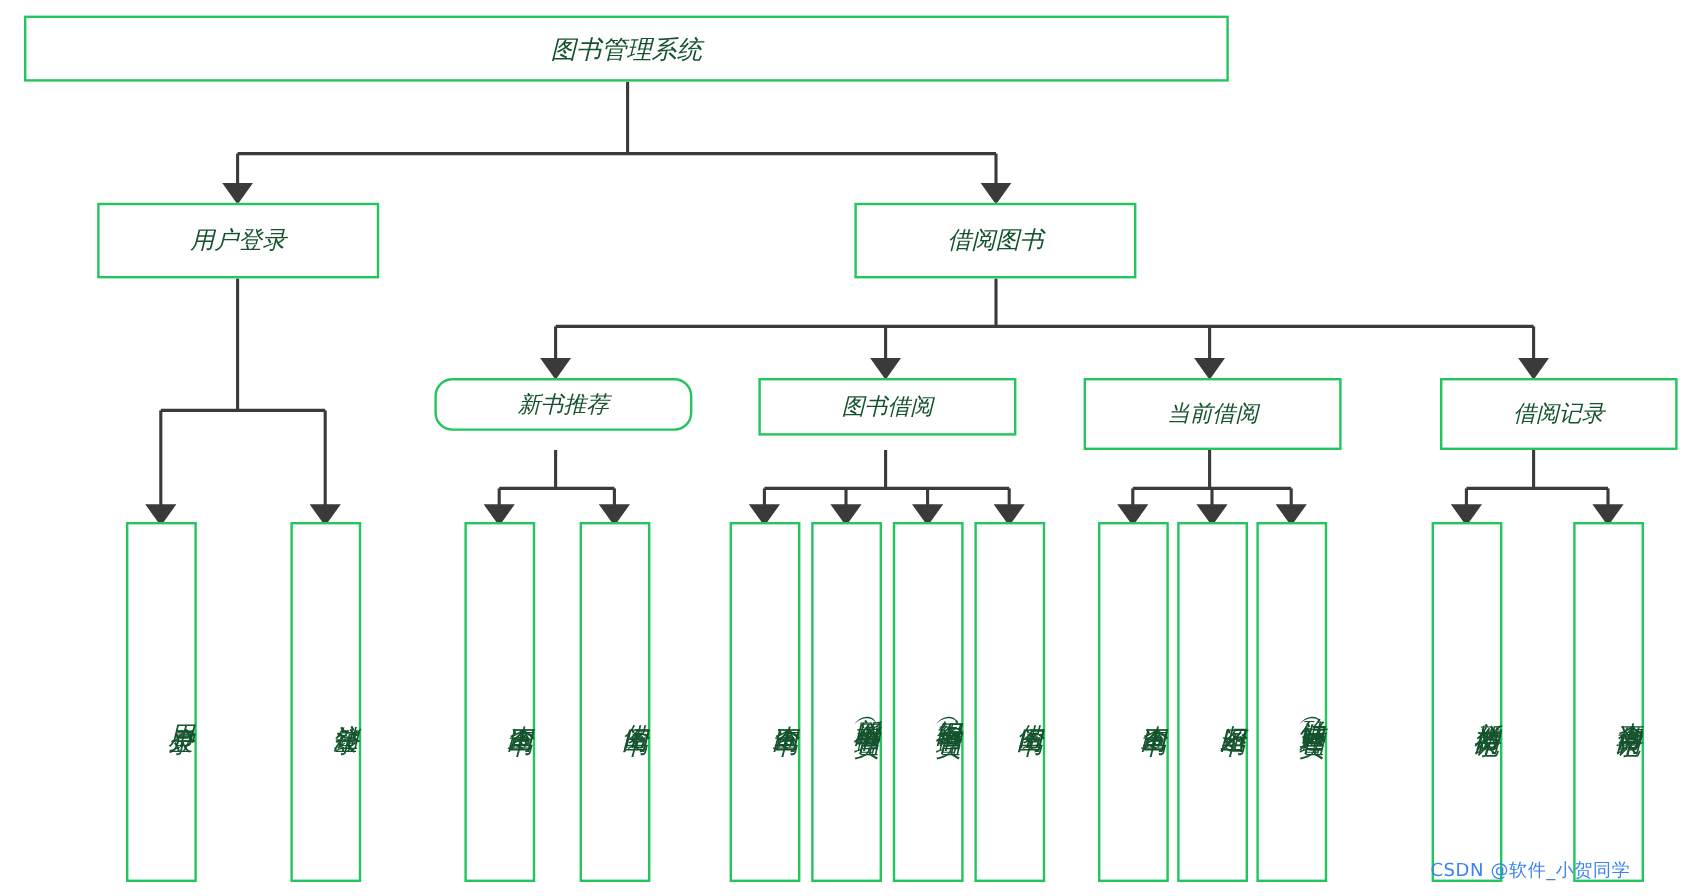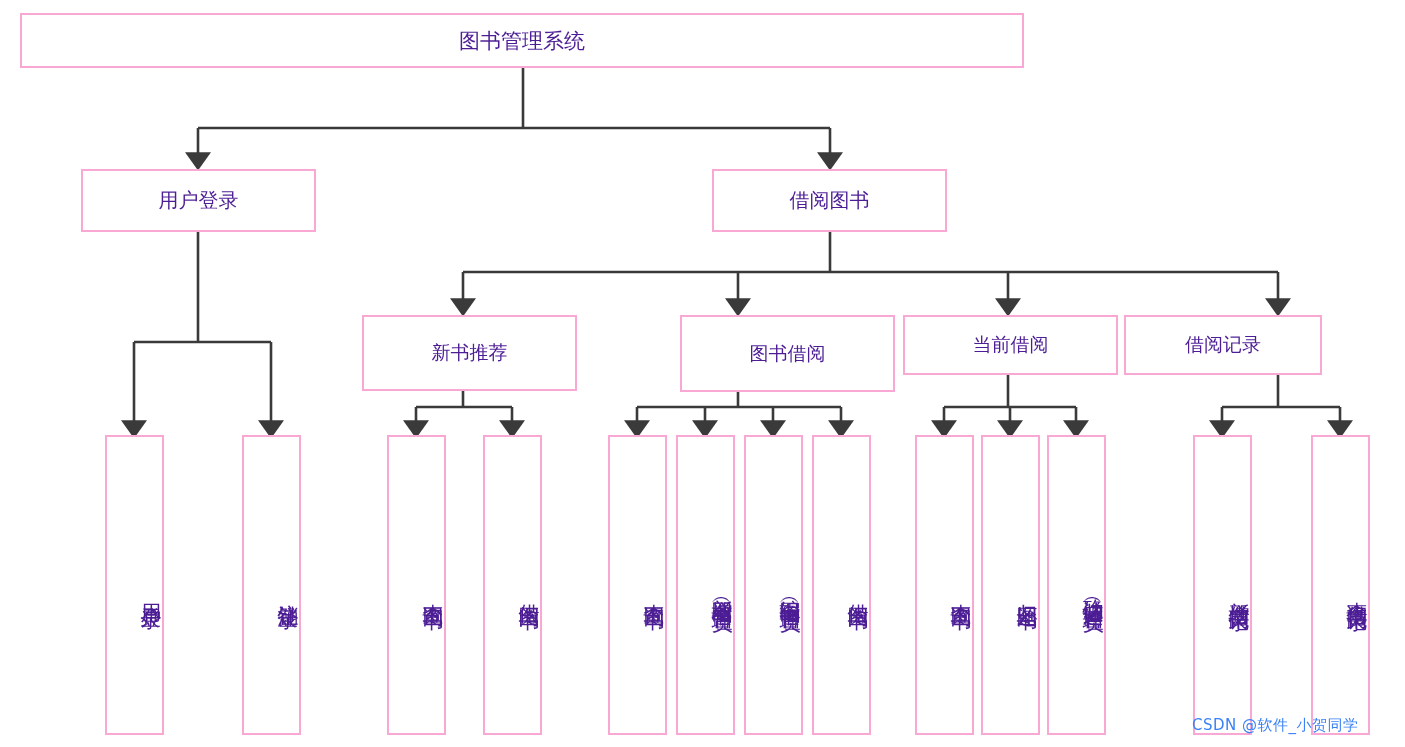--- a/index.html
+++ b/index.html
@@ -22,25 +22,26 @@
     left: 0;
     top: 0;
     width: 1405px;
     height: 747px;
     pointer-events: none;
   }
   .node {
     position: absolute;
     box-sizing: border-box;
     background: #ffffff;
-    border: 2px solid #f9a8d4;
+    border: 2px solid #22c55e;
     display: flex;
     align-items: center;
     justify-content: center;
-    color: #4c1d95;
+    color: #14532d;
+    font-style: italic;
   }
   .node.root {
     font-size: 21px;
   }
   .node.level1 {
     font-size: 20px;
   }
   .node.level2 {
     font-size: 19px;
   }
@@ -127,30 +128,30 @@
     <span>图书管理系统</span>
   </div>
 
   <div class="node level1" style="left:81px; top:169px; width:235px; height:63px;">
     <span>用户登录</span>
   </div>
   <div class="node level1" style="left:712px; top:169px; width:235px; height:63px;">
     <span>借阅图书</span>
   </div>
 
-  <div class="node level2" style="left:362px; top:315px; width:215px; height:76px;">
+  <div class="node level2" style="left:362px; top:315px; width:215px; height:44px;border-radius:15px;">
     <span>新书推荐</span>
   </div>
-  <div class="node level2" style="left:632px; top:315px; width:215px; height:77px;margin-left:48px;">
+  <div class="node level2" style="left:632px; top:315px; width:215px; height:48px;">
     <span>图书借阅</span>
   </div>
   <div class="node level2" style="left:903px; top:315px; width:215px; height:60px;">
     <span>当前借阅</span>
   </div>
-  <div class="node level2" style="left:1124px; top:315px; width:198px; height:60px;">
+  <div class="node level2" style="left:1200px; top:315px; width:198px; height:60px;">
     <span>借阅记录</span>
   </div>
 
   <div class="node leaf" style="left:105px; top:435px; width:59px; height:300px;">
     <span>用户登录</span>
   </div>
   <div class="node leaf" style="left:242px; top:435px; width:59px; height:300px;">
     <span>注销登录</span>
   </div>
 

